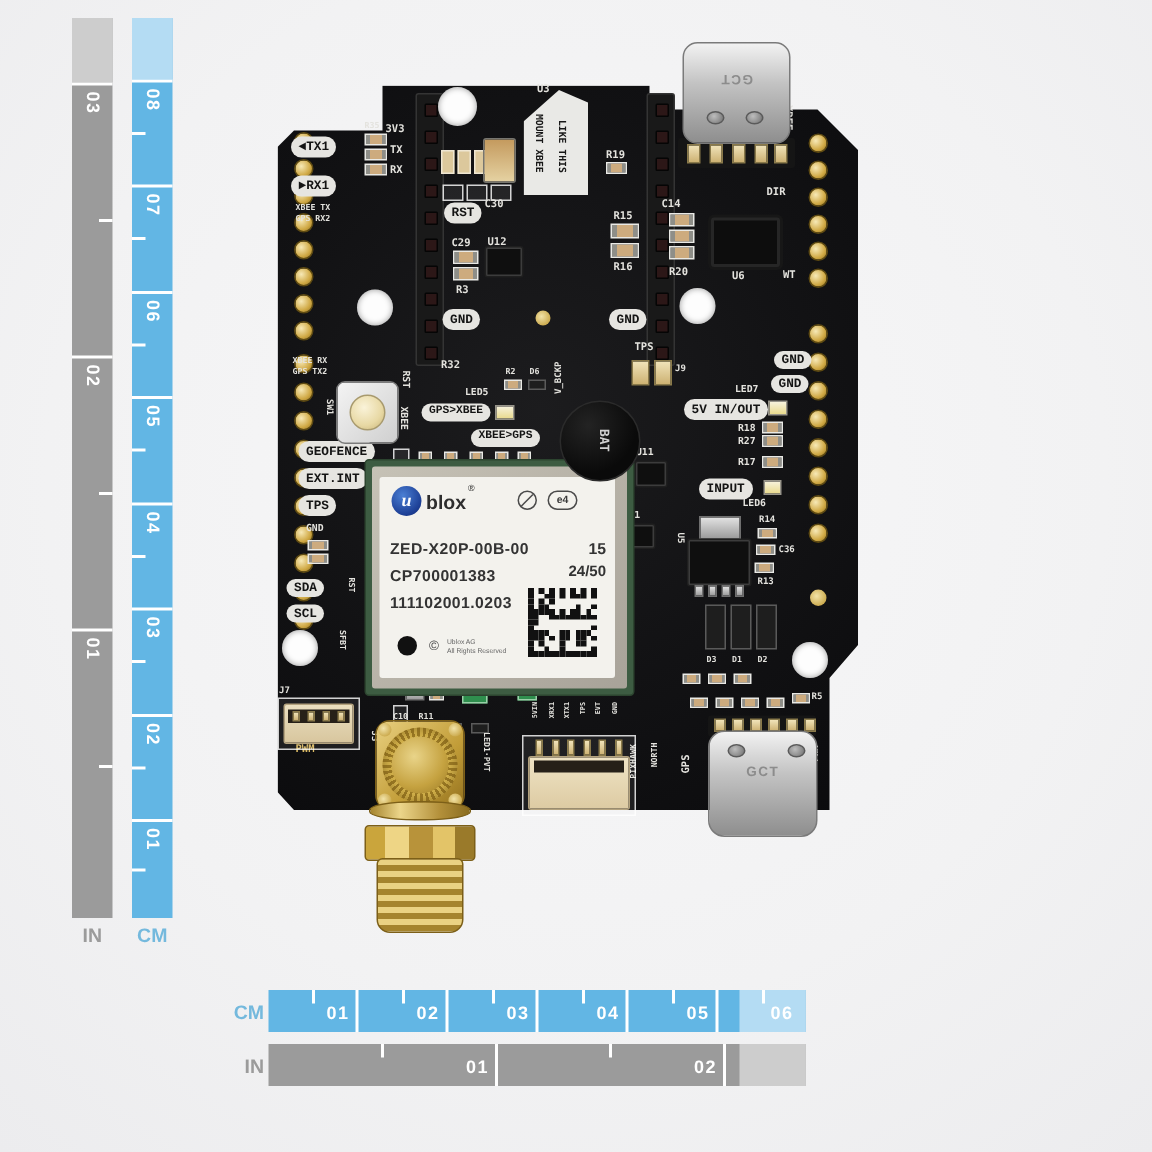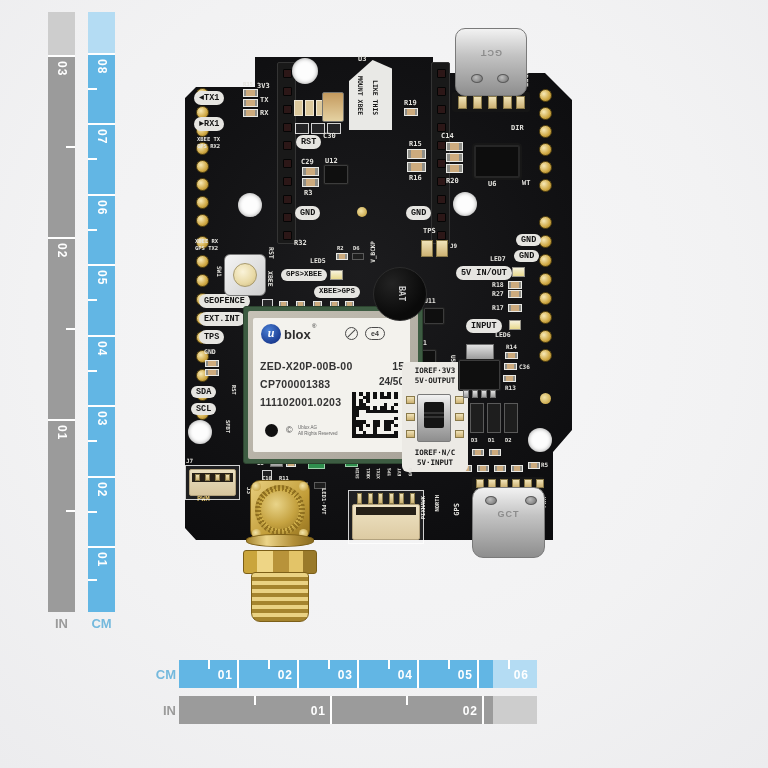--- a/index.html
+++ b/index.html
@@ -383,35 +383,20 @@
         <span style="position:static;display:block;">All Rights Reserved</span>
       </div>
     </div>
   </div>
 
   <div style="left:373px;top:267px;width:54px;height:54px;border-radius:50%;
               background:radial-gradient(circle at 35% 30%, #232323, #0a0a0a 65%);border:1px solid #2b2b2b;">
     <span class="txt v90" style="left:23px;top:18px;font-size:8.5px;color:#cfcfcf;">BAT</span>
   </div>
 
-  <div class="whitebox" style="left:402px;top:362px;width:66px;height:110px;">
-    <span class="darktext" style="left:0;top:5px;width:66px;text-align:center;font-size:7.5px;">IOREF·3V3</span>
-    <span class="darktext" style="left:0;top:15px;width:66px;text-align:center;font-size:7.5px;">5V·OUTPUT</span>
-    <div class="c-gold" style="left:4px;top:34px;width:9px;height:8px;"></div>
-    <div class="c-gold" style="left:4px;top:51px;width:9px;height:8px;"></div>
-    <div class="c-gold" style="left:4px;top:68px;width:9px;height:8px;"></div>
-    <div class="c-gold" style="left:53px;top:34px;width:9px;height:8px;"></div>
-    <div class="c-gold" style="left:53px;top:51px;width:9px;height:8px;"></div>
-    <div class="c-gold" style="left:53px;top:68px;width:9px;height:8px;"></div>
-    <div class="metal-shell" style="left:15px;top:32px;width:34px;height:48px;border-radius:2px;"></div>
-    <div style="left:22px;top:40px;width:20px;height:26px;background:#141414;border-radius:2px;
-                background-image:linear-gradient(#141414 40%,#333 40%,#333 46%,#141414 46%,#141414 54%,#333 54%,#333 60%,#141414 60%);"></div>
-    <span class="darktext" style="left:0;top:87px;width:66px;text-align:center;font-size:7.5px;">IOREF·N/C</span>
-    <span class="darktext" style="left:0;top:97px;width:66px;text-align:center;font-size:7.5px;">5V·INPUT</span>
-  </div>
 
   <div style="left:452px;top:26px;width:78px;height:86px;">
     <div style="left:0;top:66px;width:78px;height:20px;background:#151515;border-radius:2px;"></div>
     <div class="c-gold" style="left:6px;top:70px;width:9px;height:13px;"></div>
     <div class="c-gold" style="left:21px;top:70px;width:9px;height:13px;"></div>
     <div class="c-gold" style="left:36px;top:70px;width:9px;height:13px;"></div>
     <div class="c-gold" style="left:51px;top:70px;width:9px;height:13px;"></div>
     <div class="c-gold" style="left:64px;top:70px;width:9px;height:13px;"></div>
     <div class="metal-shell" style="left:3px;top:2px;width:72px;height:68px;border-radius:10px;"></div>
     <span class="gct" style="left:0;top:22px;width:78px;text-align:center;transform:rotate(180deg);">GCT</span>

